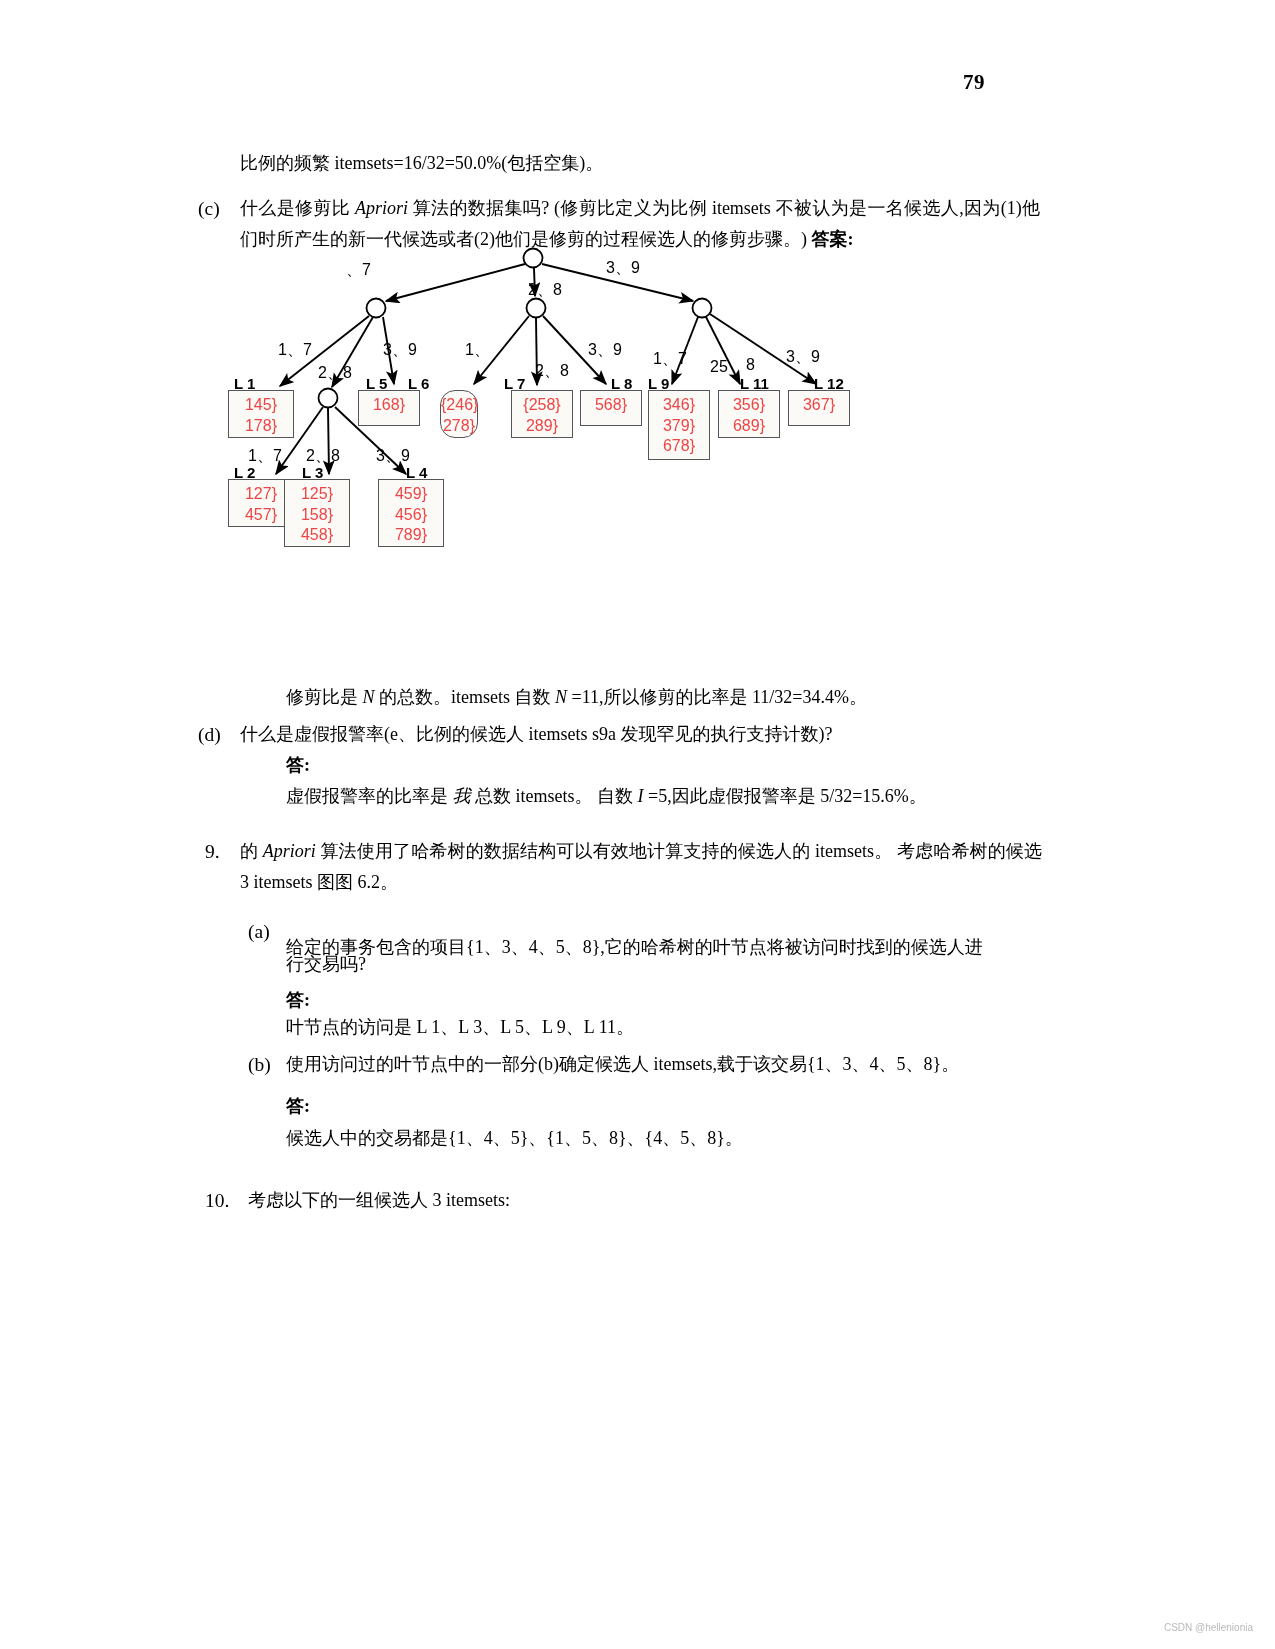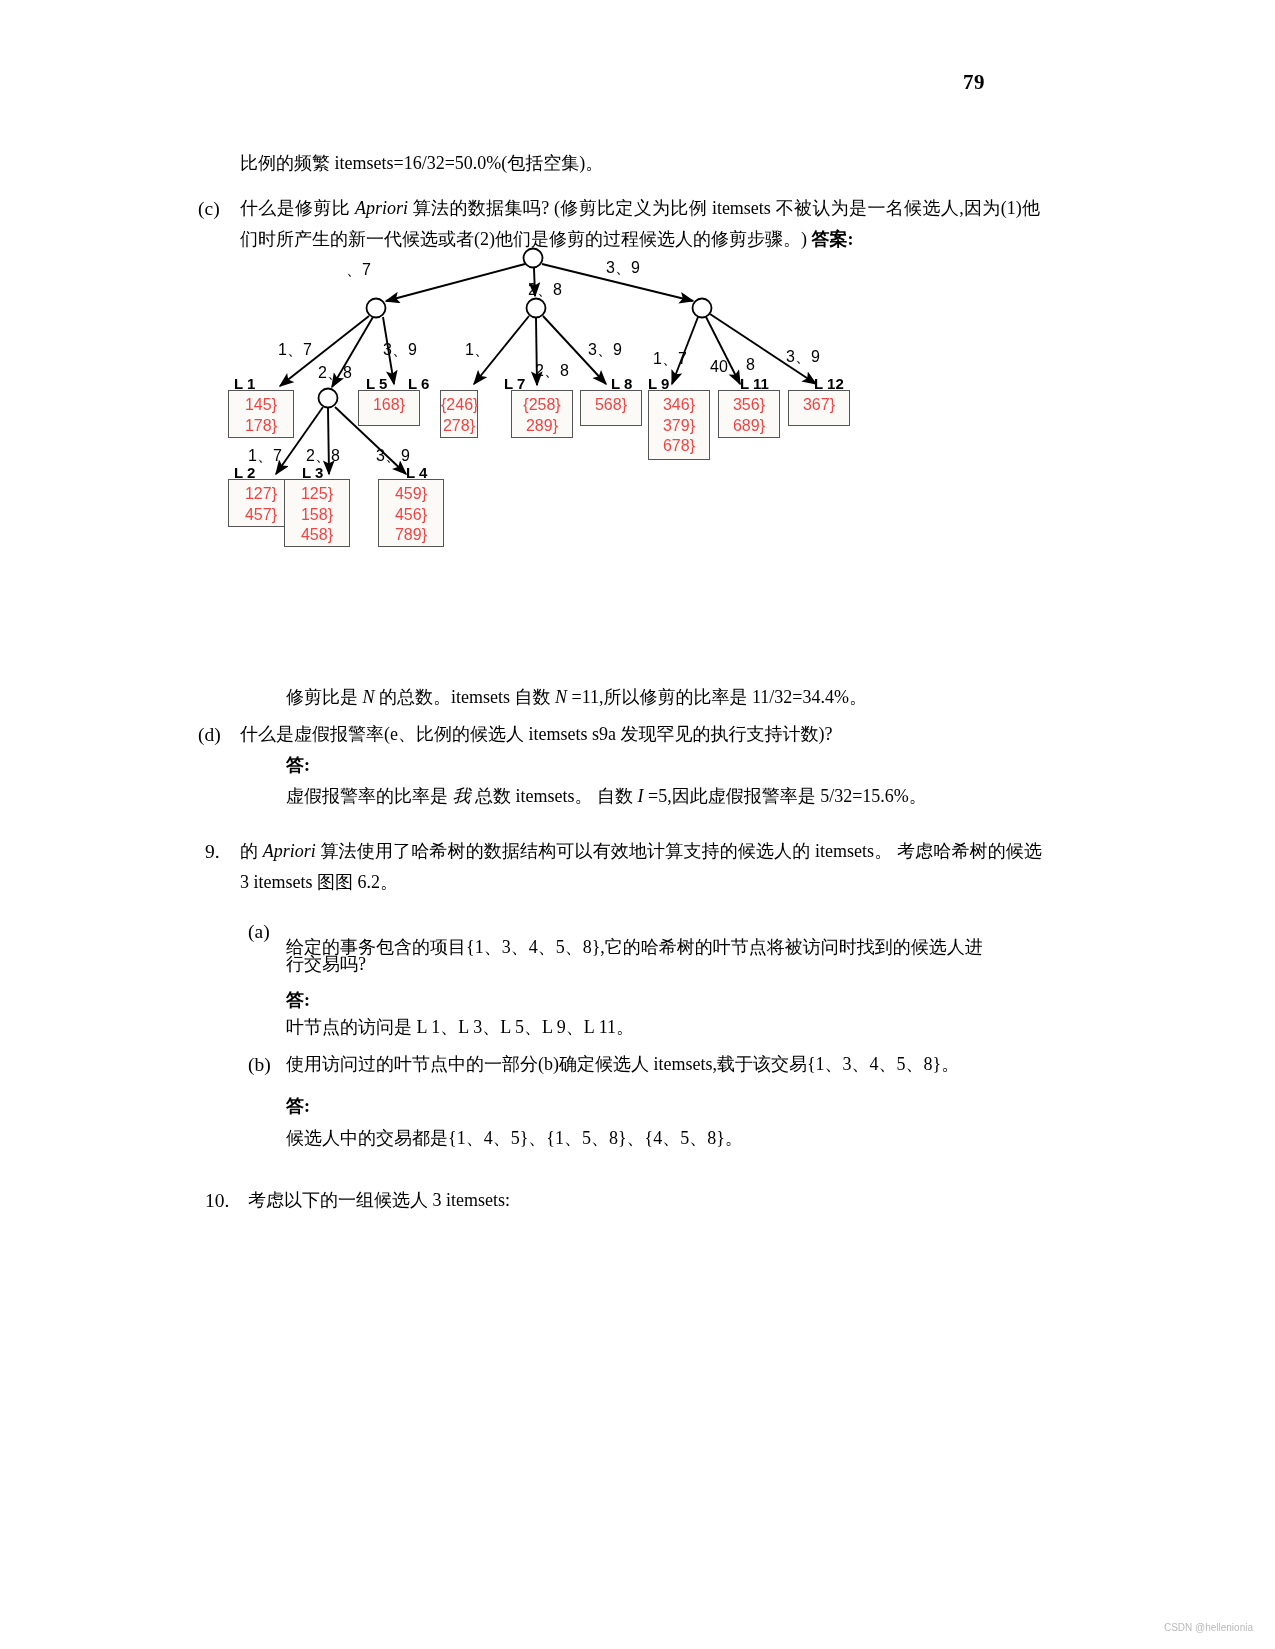--- a/index.html
+++ b/index.html
@@ -154,21 +154,21 @@
       <div class="edgelabel" style="left: 118px; top: 12px;">、7</div>
       <div class="edgelabel" style="left: 300px; top: 32px;">2、8</div>
       <div class="edgelabel" style="left: 378px; top: 10px;">3、9</div>
       <div class="edgelabel" style="left: 50px; top: 92px;">1、7</div>
       <div class="edgelabel" style="left: 90px; top: 115px;">2、8</div>
       <div class="edgelabel" style="left: 155px; top: 92px;">3、9</div>
       <div class="edgelabel" style="left: 237px; top: 92px;">1、</div>
       <div class="edgelabel" style="left: 307px; top: 113px;">2、8</div>
       <div class="edgelabel" style="left: 360px; top: 92px;">3、9</div>
       <div class="edgelabel" style="left: 425px; top: 101px;">1、7</div>
-      <div class="edgelabel" style="left: 482px; top: 110px;">40</div>
+      <div class="edgelabel" style="left: 482px; top: 110px;">25</div>
       <div class="edgelabel" style="left: 518px; top: 108px;">8</div>
       <div class="edgelabel" style="left: 558px; top: 99px;">3、9</div>
       <div class="edgelabel" style="left: 20px; top: 198px;">1、7</div>
       <div class="edgelabel" style="left: 78px; top: 198px;">2、8</div>
       <div class="edgelabel" style="left: 148px; top: 198px;">3、9</div>
     </div>
 
   <div id="leaf-labels">
       <div class="leaflabel" style="left: 6px; top: 127px;">L 1</div>
       <div class="leaflabel" style="left: 138px; top: 127px;">L 5</div>
@@ -184,21 +184,21 @@
     </div>
 
   <div id="leaf-boxes">
       <div class="leafbox" style="left: 0px; top: 142px; width: 66px; height: 48px;">
         <div>145}</div>
         <div>178}</div>
       </div>
       <div class="leafbox" style="left: 130px; top: 142px; width: 62px; height: 36px;">
         <div>168}</div>
       </div>
-      <div class="leafbox" style="left: 212px; top: 142px; width: 38px; height: 48px;">
+      <div class="leafbox" style="left: 212px; top: 142px; width: 38px; height: 48px; border-radius: 15px;">
         <div>{246}</div>
         <div>278}</div>
       </div>
       <div class="leafbox" style="left: 283px; top: 142px; width: 62px; height: 48px;">
         <div>{258}</div>
         <div>289}</div>
       </div>
       <div class="leafbox" style="left: 352px; top: 142px; width: 62px; height: 36px;">
         <div>568}</div>
       </div>

